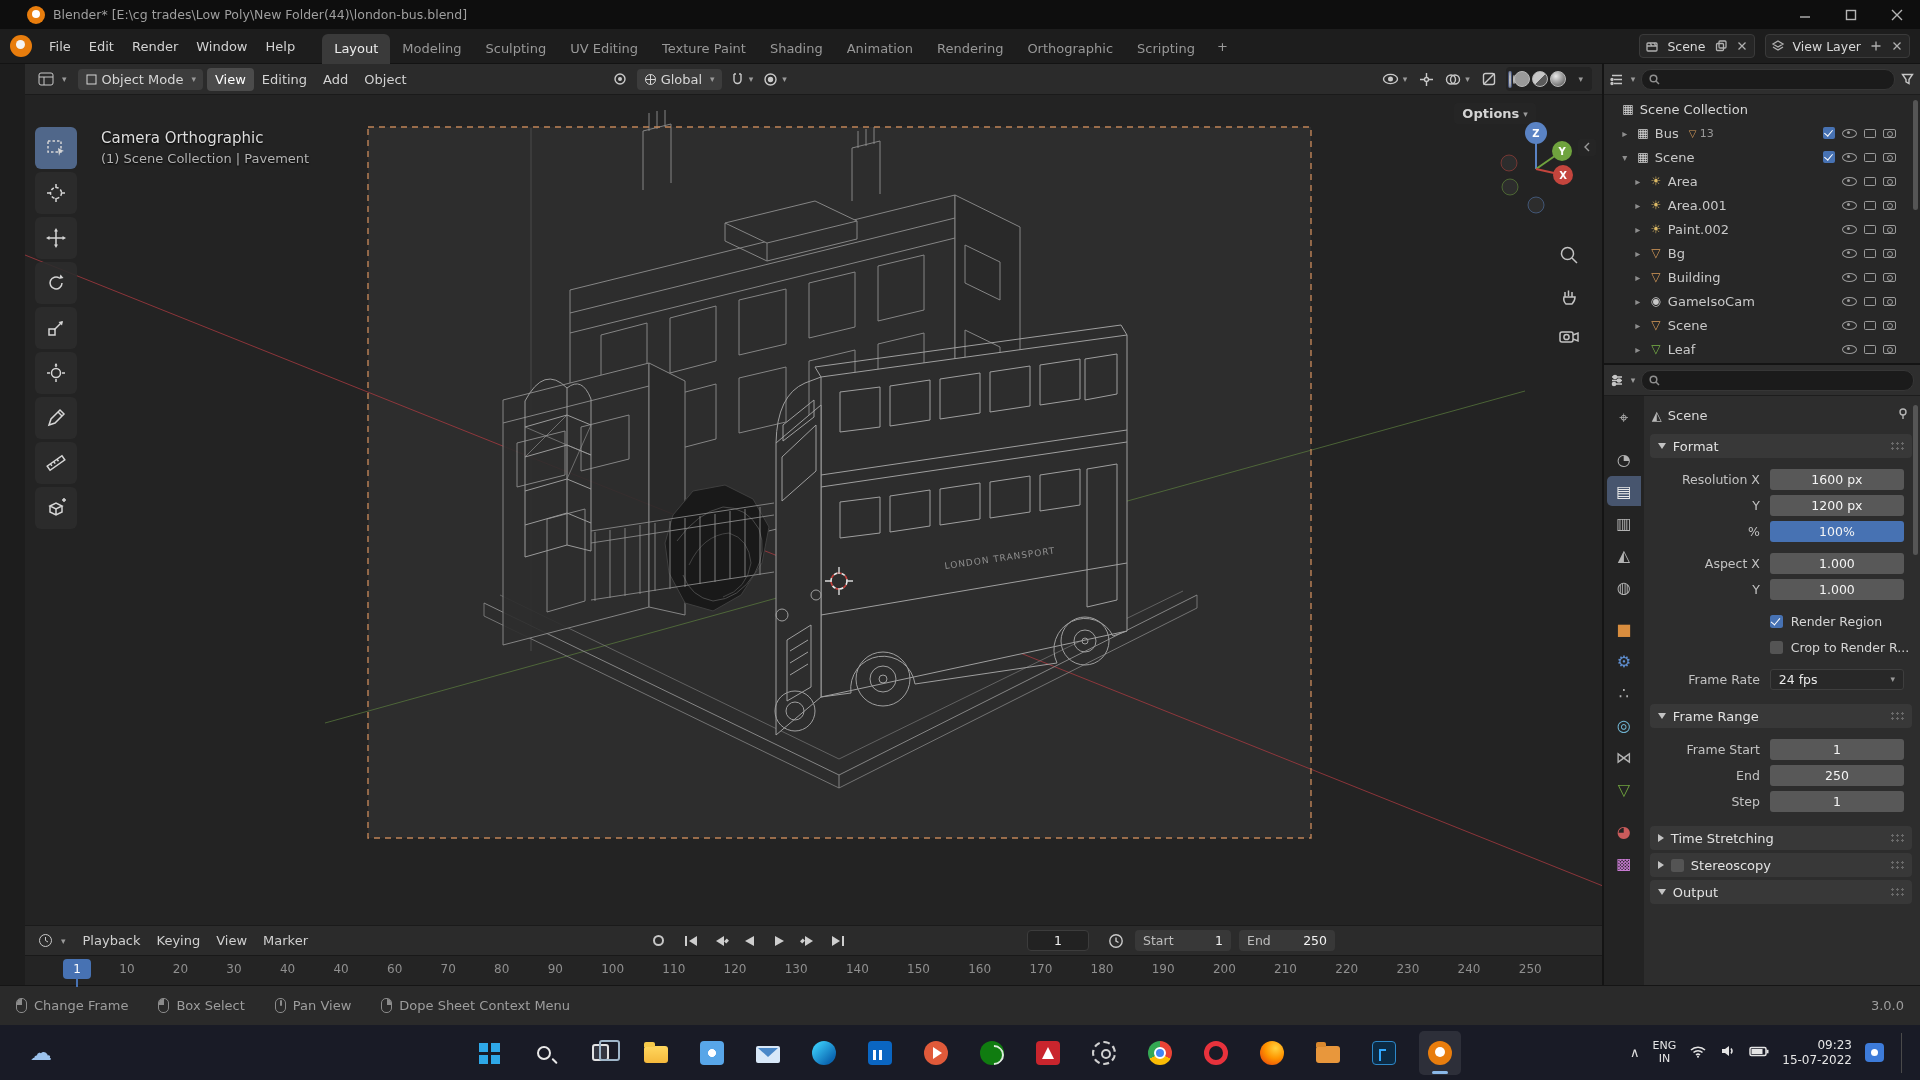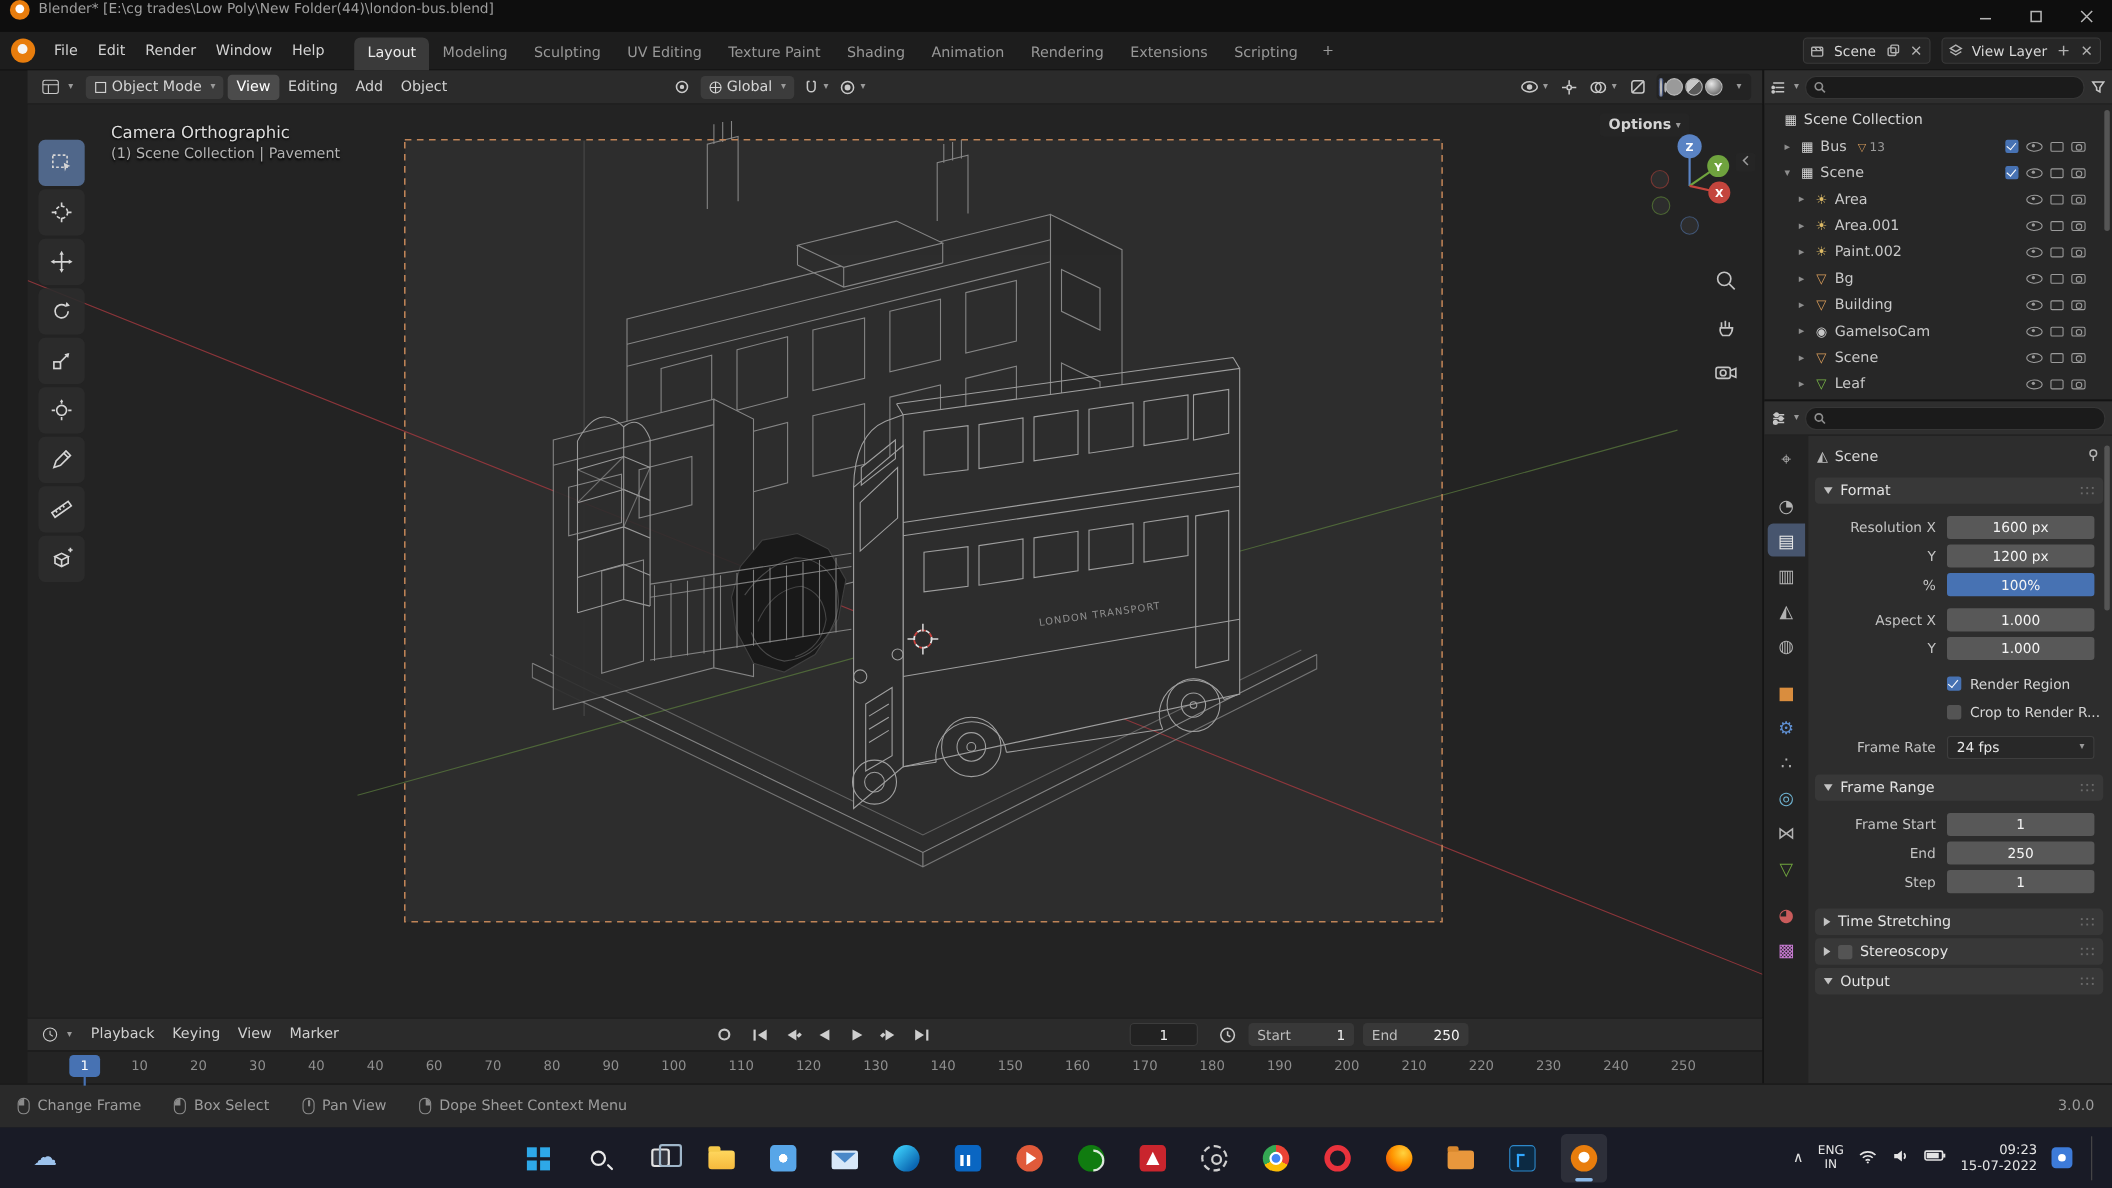--- a/index.html
+++ b/index.html
@@ -1,20 +1,20 @@
 <!DOCTYPE html>
 <html><head>
 <meta charset="utf-8">
 <style>
   *{margin:0;padding:0;box-sizing:border-box;font-family:"DejaVu Sans",sans-serif;}
   html,body{width:1920px;height:1080px;overflow:hidden;background:#000;}
   #app{position:relative;width:1920px;height:1080px;background:#1d1d1d;font-size:13px;color:#cfcfcf;}
 
   
-  #titlebar{position:absolute;left:0;top:0;width:1920px;height:29px;background:#0e0e0e;display:flex;align-items:flex-start;}
+  #titlebar{position:absolute;left:0;top:0;width:1920px;height:29px;background:#0e0e0e;display:flex;align-items:center;padding-left:18px;}
   .tb-logo{width:18px;height:18px;margin:0 8px 0 9px;border-radius:50%;background:#e87d0d;position:relative;}
   .tb-logo::after{content:"";position:absolute;left:5px;top:4px;width:8px;height:8px;border-radius:50%;background:#fff;}
   #win-title{color:#9f9f9f;font-size:12.5px;}
   .win-controls{margin-left:auto;display:flex;height:29px;}
   .win-btn{width:46px;height:29px;display:flex;align-items:center;justify-content:center;color:#b5b5b5;}
   .win-btn svg{stroke:#b5b5b5;stroke-width:1.4;fill:none;}
 
   
   #topbar{position:absolute;left:0;top:29px;width:1920px;height:35px;background:#1d1d1d;display:flex;align-items:center;border-bottom:1px solid #131313;}
   .blender-icon{width:22px;height:22px;margin:0 8px 0 10px;border-radius:50%;background:#e87d0d;position:relative;flex:none;}
@@ -52,21 +52,21 @@
   .shade-dot.wire{background:transparent;}
   .shade-dot.wire::after{content:"";position:absolute;inset:3px;border:1px solid #b9b9b9;border-radius:50%;}
   .shade-dot.solid{background:#9a9a9a;}
   .shade-dot.mat{background:linear-gradient(135deg,#c8c8c8 50%,#5a5a5a 50%);}
   .shade-dot.rend{background:radial-gradient(circle at 35% 30%,#e8e8e8,#4a4a4a);}
   .shade-sel{background:#47557a;border-radius:4px;padding:1px;}
 
   
   #viewport{position:relative;flex:1;background:#232323;overflow:hidden;}
   #scene-svg{position:absolute;left:0;top:0;}
-  .vp-overlay-text{position:absolute;left:76px;top:16px;pointer-events:none;}
+  .vp-overlay-text{position:absolute;left:76px;top:34px;pointer-events:none;}
   .vp-line1{font-size:15px;color:#dedede;text-shadow:0 1px 2px #000;}
   .vp-line2{font-size:13px;color:#b4b4b4;margin-top:4px;text-shadow:0 1px 2px #000;}
   #vp-options{position:absolute;right:66px;top:8px;color:#d4d4d4;display:flex;align-items:center;background:rgba(40,40,40,.4);border-radius:4px;padding:3px 8px;font-weight:bold;}
   #np-toggle{position:absolute;right:6px;top:44px;color:#9a9a9a;font-size:13px;background:rgba(40,40,40,.5);border-radius:3px;padding:1px 5px;}
   #vp-toolbar{position:absolute;left:10px;top:32px;display:flex;flex-direction:column;gap:3px;}
   .tool-btn{width:42px;height:42px;border-radius:6px;background:rgba(44,44,44,.9);display:flex;align-items:center;justify-content:center;}
   .tool-btn.active{background:#50678a;}
   .tool-btn svg{stroke:#d5d5d5;fill:none;stroke-width:1.5;}
   #gizmo{position:absolute;right:14px;top:14px;}
   #gizmo text{font-size:10px;font-weight:bold;fill:#fff;}
@@ -248,21 +248,21 @@
     <div class="ws-tabs">
 
     <div class="ws-tab active"><span>Layout</span></div>
         <div class="ws-tab"><span>Modeling</span></div>
         <div class="ws-tab"><span>Sculpting</span></div>
         <div class="ws-tab"><span>UV Editing</span></div>
         <div class="ws-tab"><span>Texture Paint</span></div>
         <div class="ws-tab"><span>Shading</span></div>
         <div class="ws-tab"><span>Animation</span></div>
         <div class="ws-tab"><span>Rendering</span></div>
-        <div class="ws-tab"><span>Extensions</span></div>
+        <div class="ws-tab"><span>Orthographic</span></div>
         <div class="ws-tab"><span>Scripting</span></div>
       </div>
     <span class="ws-add">+</span>
     <div id="topbar-right">
       <div class="id-widget">
         <span class="mini-ic">
             <svg width="14" height="14">
               <rect x="2" y="4" width="10" height="8" rx="1"></rect>
               <path d="M2,7 H12 M5,4 L7,7 M9,4 L11,7"></path>
             </svg>

